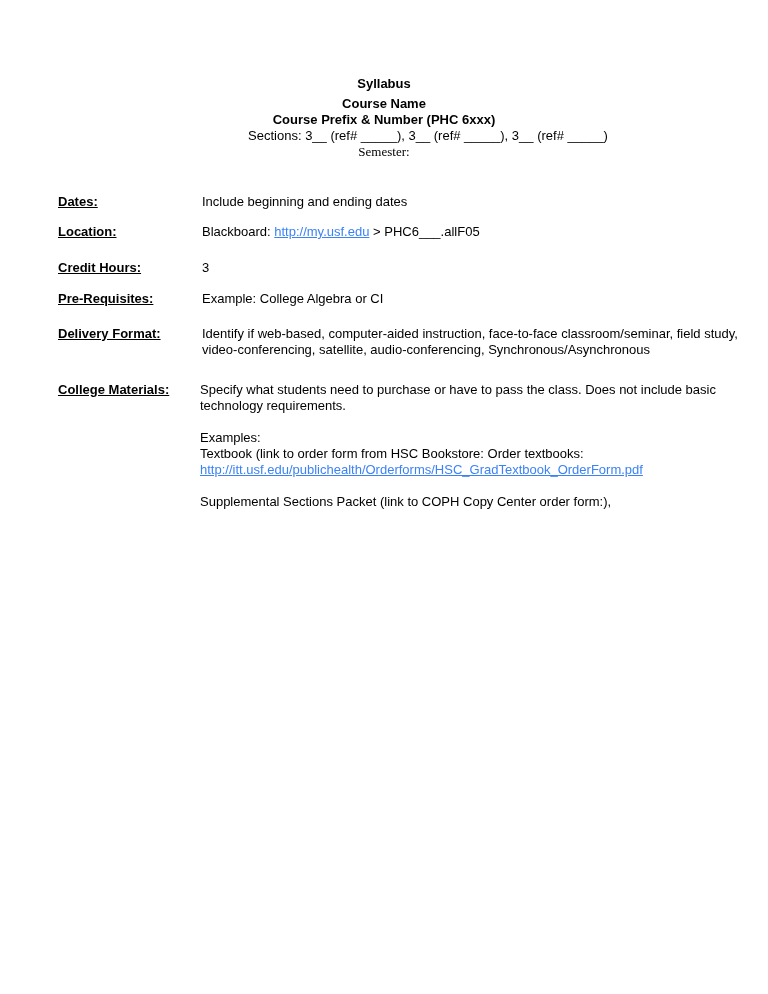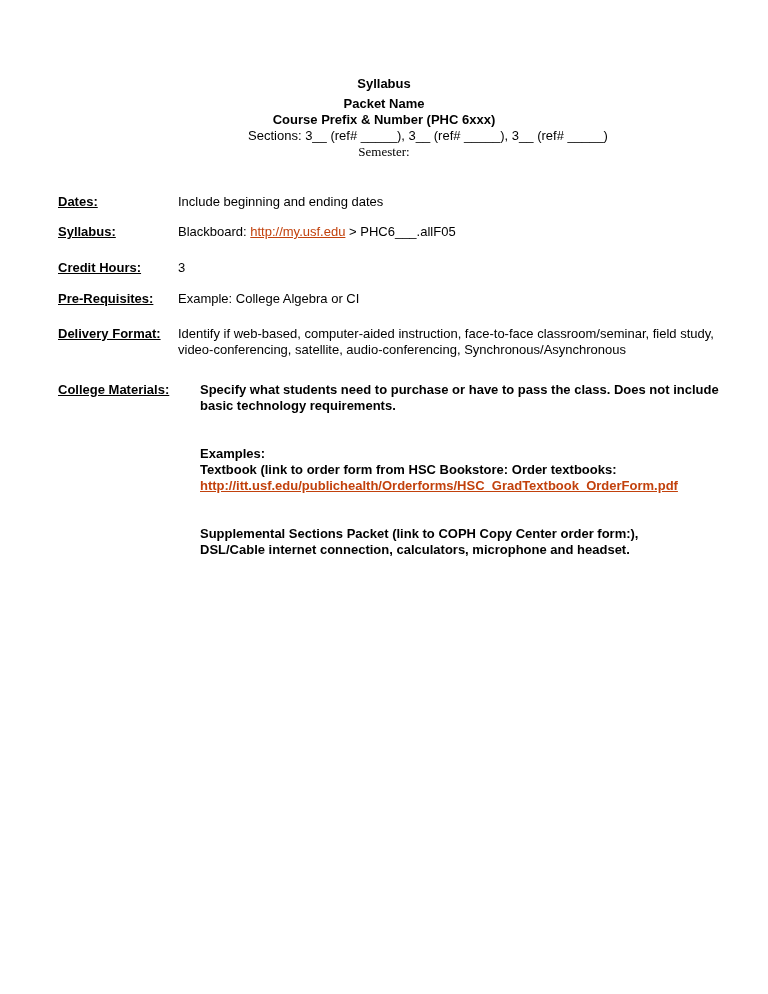--- a/index.html
+++ b/index.html
@@ -20,45 +20,45 @@
     .center { position: absolute; left: 0; width: 768px; text-align: center; line-height: 16px; }
     .bold { font-weight: bold; }
     .title { top: 76px; }
     .course-name { top: 96px; }
     .course-prefix { top: 112px; }
     .sections { top: 128px; padding-left: 44px; }
     .semester { top: 144px; font-family: Liberation Serif, serif; }
 
     .row { position: absolute; left: 58px; width: 680px; }
     .label { position: absolute; left: 0; top: 0; font-weight: bold; white-space: nowrap; line-height: 16px; text-decoration: underline; }
-    .value { position: absolute; left: 120px; top: 0; width: 540px; line-height: 16px; }
-    .value.shift { left: 142px; width: 520px; font-weight: bold; }
+    .value { position: absolute; left: 144px; top: 0; width: 540px; line-height: 16px; }
+    .value.shift { left: 142px; width: 520px; }
     .value p { margin: 0; }
-    .value p + p { margin-top: 32px; }
+    .value p + p { margin-top: 16px; }
 
-    a.link { color: #c2410c; text-decoration: underline; }
+    a.link { color: #3b82f6; text-decoration: underline; }
   </style>
 </head>
 <body>
 
 <div class="page">
 
   <div class="center bold title">Syllabus</div>
-  <div class="center bold course-name">Packet Name</div>
+  <div class="center bold course-name">Course Name</div>
   <div class="center bold course-prefix">Course Prefix &amp; Number  (PHC 6xxx)</div>
   <div class="center sections">Sections:  3__ (ref# _____), 3__ (ref# _____), 3__ (ref# _____)</div>
   <div class="center semester">Semester:</div>
 
   <div class="row" style="top:194px;">
     <div class="label">Dates:</div>
     <div class="value">Include beginning and ending dates</div>
   </div>
 
   <div class="row" style="top:224px;">
-    <div class="label">Syllabus:</div>
+    <div class="label">Location:</div>
     <div class="value"><span>Blackboard: </span><a class="link" href="#">http://my.usf.edu</a><span> &gt; PHC6___.allF05</span></div>
   </div>
 
   <div class="row" style="top:260px;">
     <div class="label">Credit Hours:</div>
     <div class="value">3</div>
   </div>
 
   <div class="row" style="top:291px;">
     <div class="label">Pre-Requisites:</div>
@@ -68,17 +68,17 @@
   <div class="row" style="top:326px;">
     <div class="label">Delivery Format:</div>
     <div class="value" style="width:560px;">Identify if web-based, computer-aided instruction, face-to-face classroom/seminar, field study, video-conferencing, satellite, audio-conferencing, Synchronous/Asynchronous</div>
   </div>
 
   <div class="row" style="top:382px;">
     <div class="label">College Materials:</div>
     <div class="value shift">
       <p>Specify what students need to purchase or have to pass the class. Does not include basic technology requirements.</p>
       <p><span>Examples:</span><br><span>Textbook (link to order form from HSC Bookstore: Order textbooks:</span><br><a class="link" href="#">http://itt.usf.edu/publichealth/Orderforms/HSC_GradTextbook_OrderForm.pdf</a></p>
-      <p><span>Supplemental Sections Packet (link to COPH Copy Center order form:),</span><br><span>DSL/Cable internet connection, calculators, microphone and headset.</span></p>
+      <p><span>Supplemental Sections Packet (link to COPH Copy Center order form:),</span><br></p>
     </div>
   </div>
 
 </div>
 
 </body></html>

